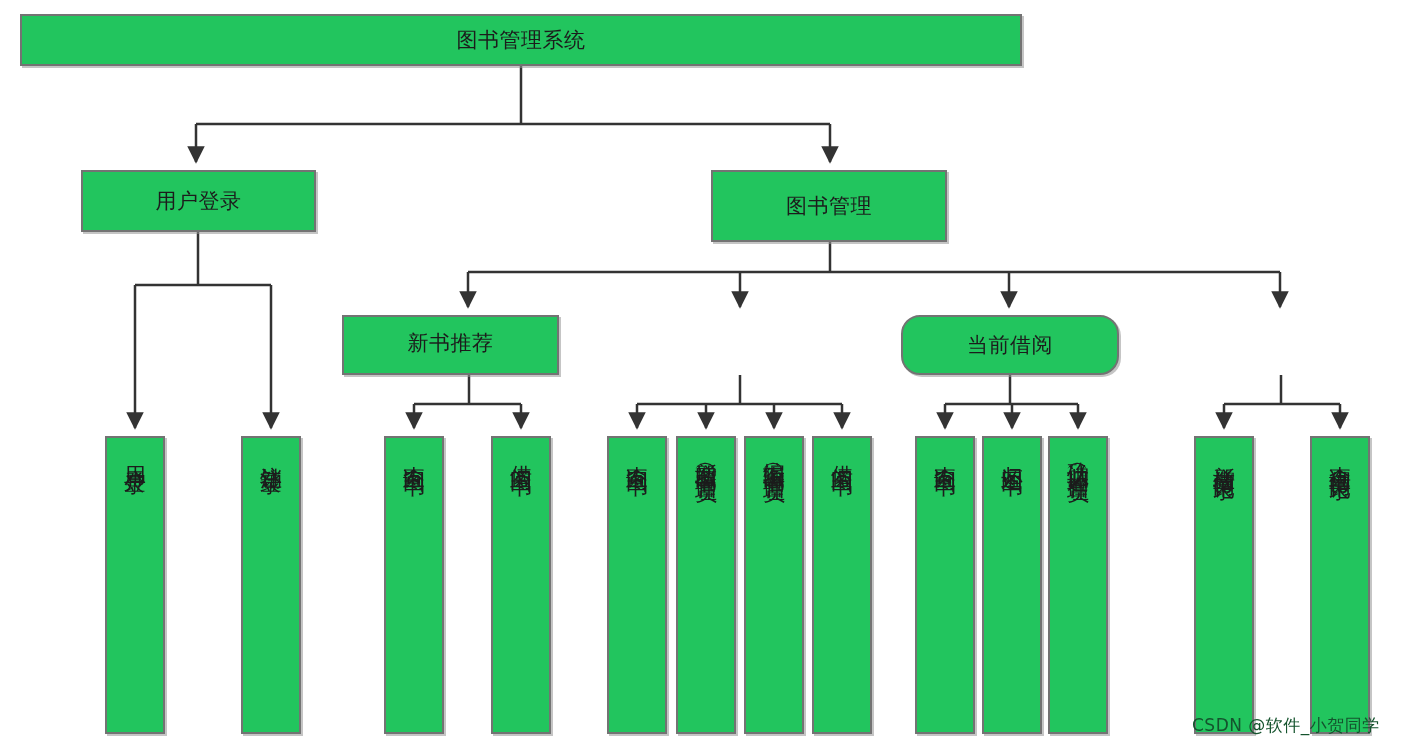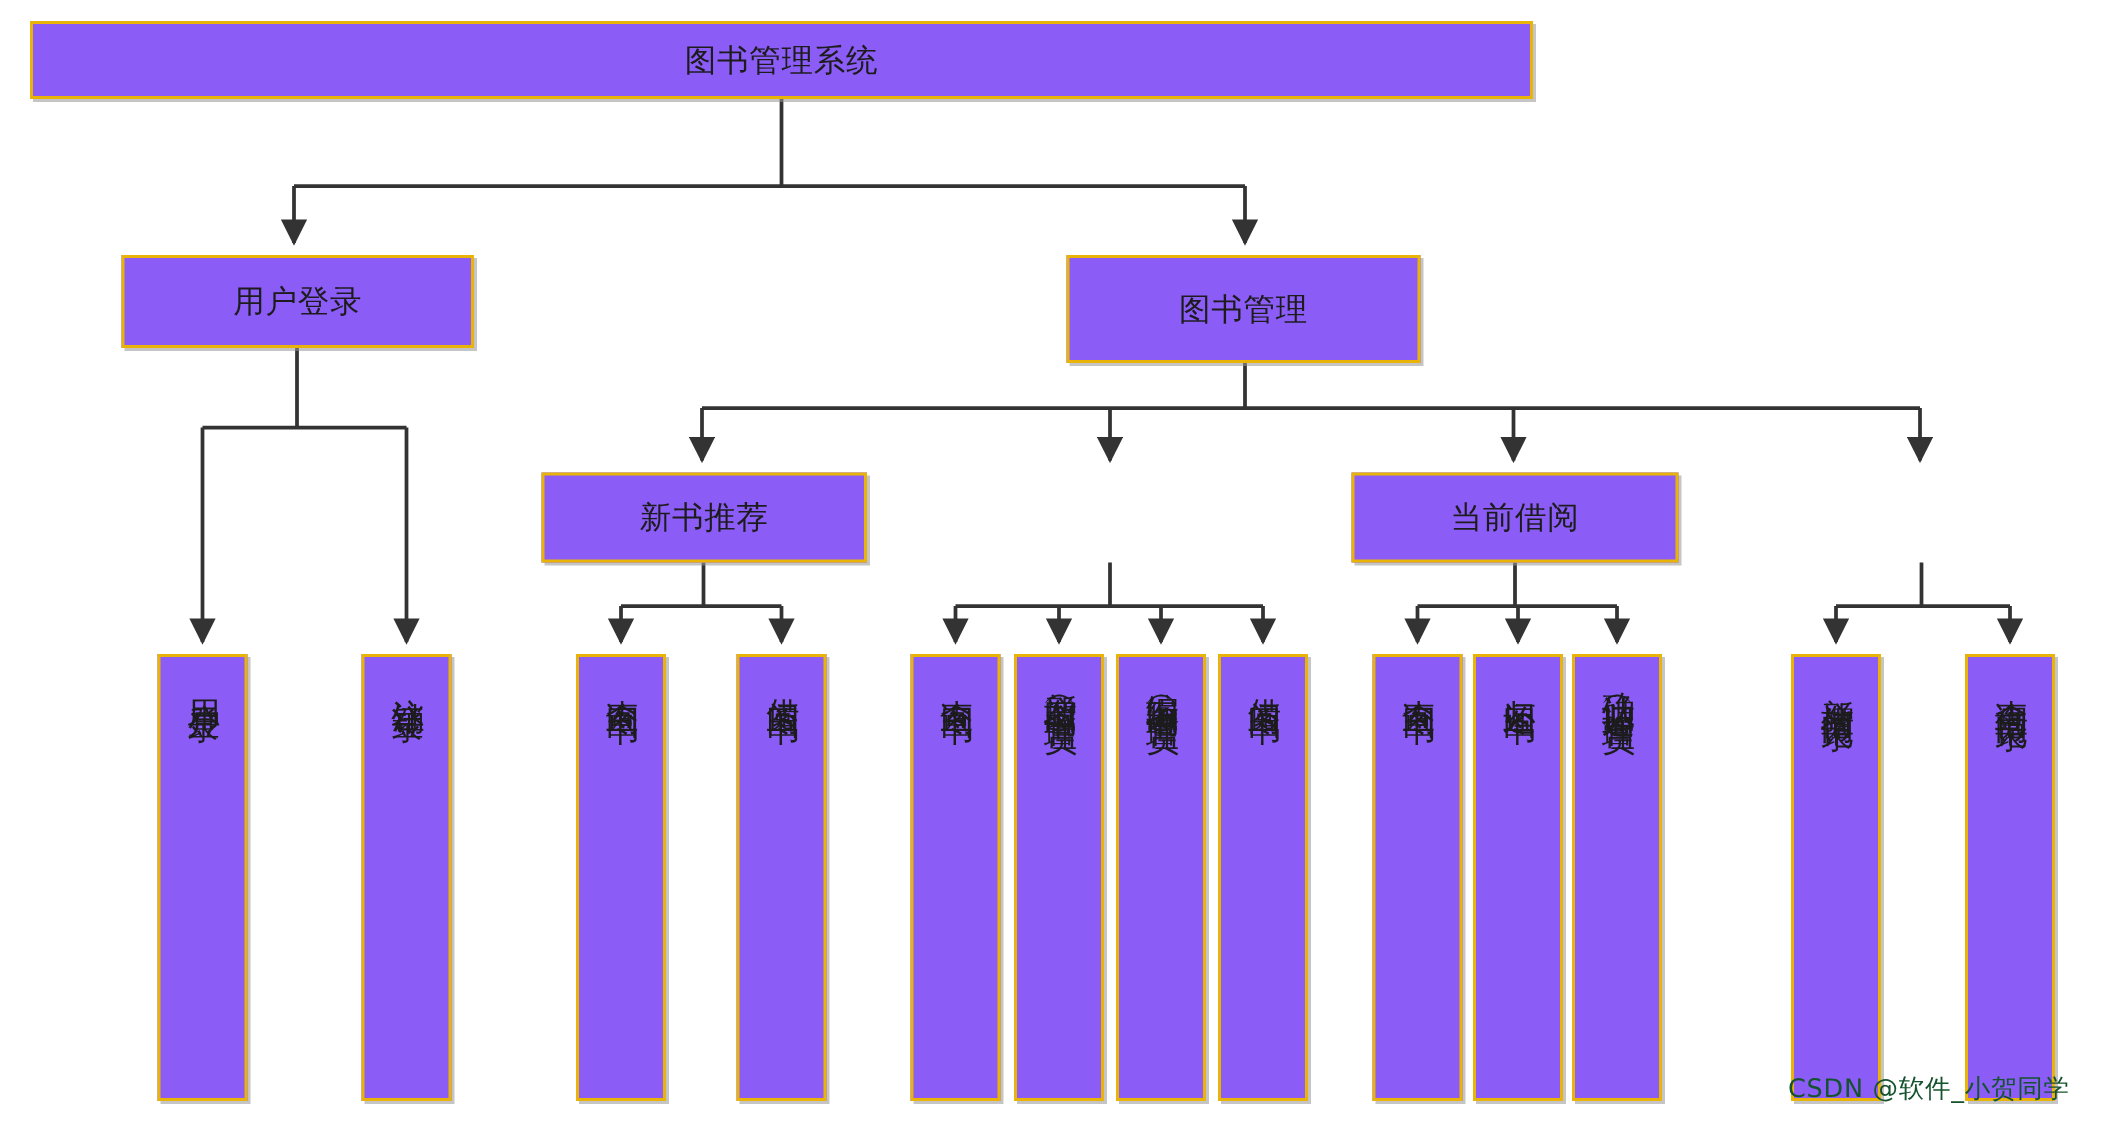--- a/index.html
+++ b/index.html
@@ -21,22 +21,22 @@
     position: absolute;
     left: 0;
     top: 0;
     width: 1405px;
     height: 747px;
     pointer-events: none;
   }
   .node {
     position: absolute;
     box-sizing: border-box;
-    background: #8b5cf6;
-    border: 2px solid #eab308;
+    background: #22c55e;
+    border: 2px solid #737373;
     box-shadow: 2px 2px 0 0 rgba(150,150,150,0.55);
     display: flex;
     align-items: center;
     justify-content: center;
     color: #1c1c1c;
     z-index: 2;
   }
   .node .lbl {
     display: block;
     text-align: center;
@@ -135,24 +135,24 @@
     <span class="lbl">图书管理系统</span>
   </div>
 
   <div class="node horiz" style="left:81px; top:170px; width:235px; height:62px;">
     <span class="lbl">用户登录</span>
   </div>
   <div class="node horiz" style="left:711px; top:170px; width:236px; height:72px;">
     <span class="lbl">图书管理</span>
   </div>
 
-  <div class="node horiz" style="left:361px; top:315px; width:217px; height:60px;">
+  <div class="node horiz" style="left:342px; top:315px; width:217px; height:60px;font-family:Liberation Mono, monospace;">
     <span class="lbl">新书推荐</span>
   </div>
-  <div class="node horiz" style="left:901px; top:315px; width:218px; height:60px;">
+  <div class="node horiz" style="left:901px; top:315px; width:218px; height:60px;border-radius:19px;">
     <span class="lbl">当前借阅</span>
   </div>
 
   <div class="node vert" style="left:105px; top:436px; width:60px; height:298px;">
     <span class="lbl">用户登录</span>
   </div>
   <div class="node vert" style="left:241px; top:436px; width:60px; height:298px;">
     <span class="lbl">注销登录</span>
   </div>
 

